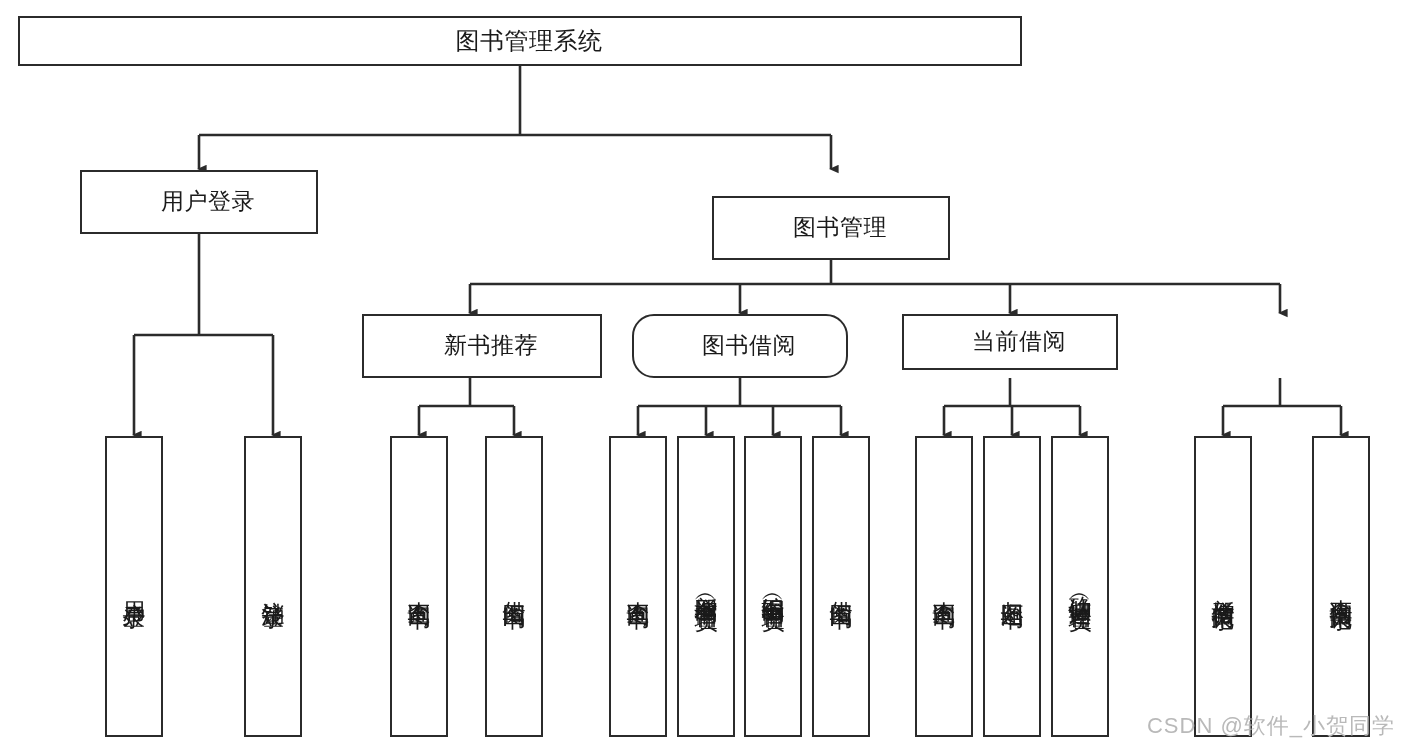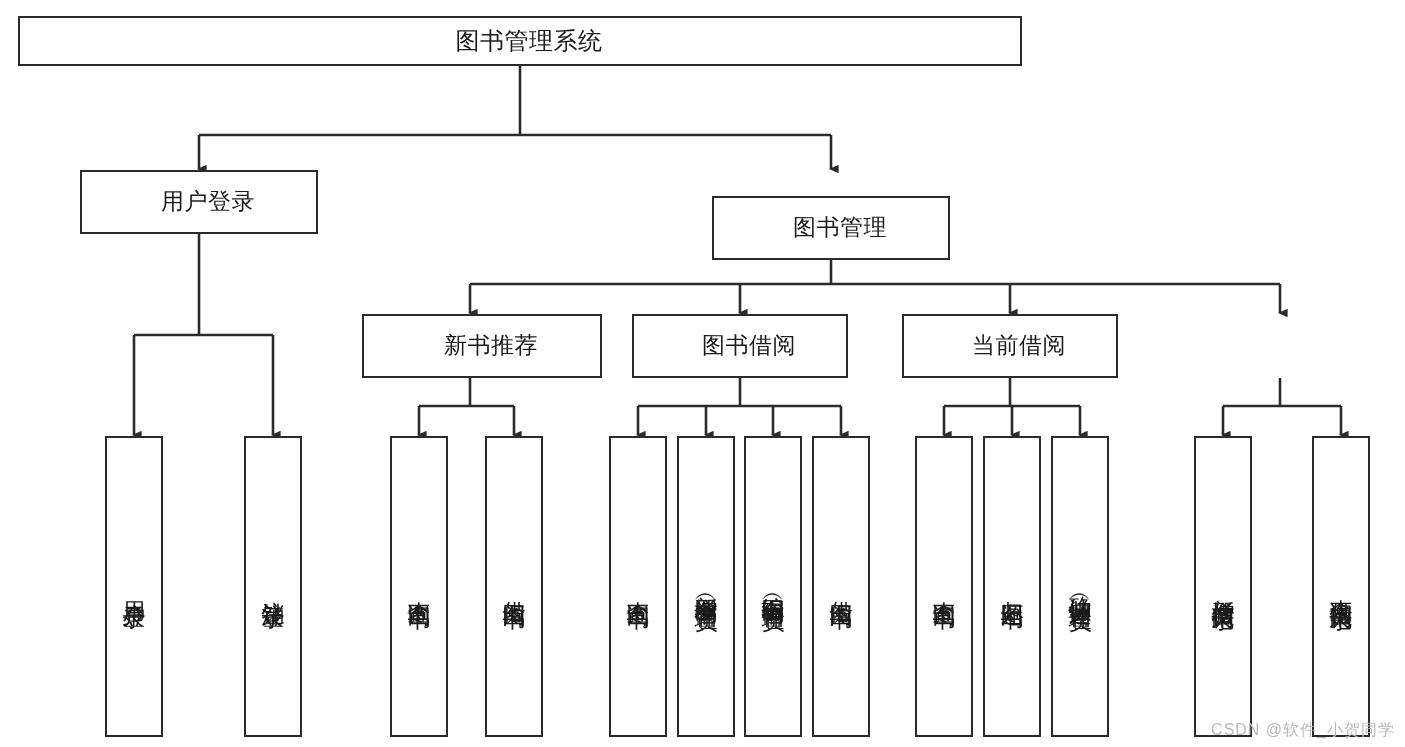--- a/index.html
+++ b/index.html
@@ -55,21 +55,21 @@
   }
   .node.vert .vlabel {
     writing-mode: vertical-rl;
     text-orientation: upright;
     display: block;
   }
   .watermark {
     position: absolute;
     right: 10px;
     bottom: 6px;
-    font-size: 16px;
+    font-size: 22px;
     color: #b9b9b9;
     letter-spacing: 1px;
     white-space: nowrap;
     user-select: none;
   }
 </style>
 </head>
 <body>
 
 <div id="canvas">
@@ -124,24 +124,24 @@
   <div class="node horiz" style="left: 80px; top: 170px; width: 238px; height: 64px;">
     <span>用户登录</span>
   </div>
   <div class="node horiz" style="left: 712px; top: 170px; width: 238px; height: 64px; margin-top: 26px;">
     <span>图书管理</span>
   </div>
 
   <div class="node horiz" style="left: 362px; top: 314px; width: 240px; height: 64px;">
     <span>新书推荐</span>
   </div>
-  <div class="node horiz" style="left: 632px; top: 314px; width: 216px; height: 64px;">
+  <div class="node horiz" style="left: 632px; top: 314px; width: 216px; height: 64px; border-radius: 22px;">
     <span>图书借阅</span>
   </div>
-  <div class="node horiz" style="left: 902px; top: 314px; width: 216px; height: 64px;">
+  <div class="node horiz" style="left: 902px; top: 314px; width: 216px; height: 56px;">
     <span>当前借阅</span>
   </div>
 
   <div class="node vert" style="left: 105px; top: 436px; width: 58px; height: 301px;">
     <span class="vlabel">用户登录</span>
   </div>
   <div class="node vert" style="left: 244px; top: 436px; width: 58px; height: 301px;">
     <span class="vlabel">注销登录</span>
   </div>
   <div class="node vert" style="left: 390px; top: 436px; width: 58px; height: 301px;">

